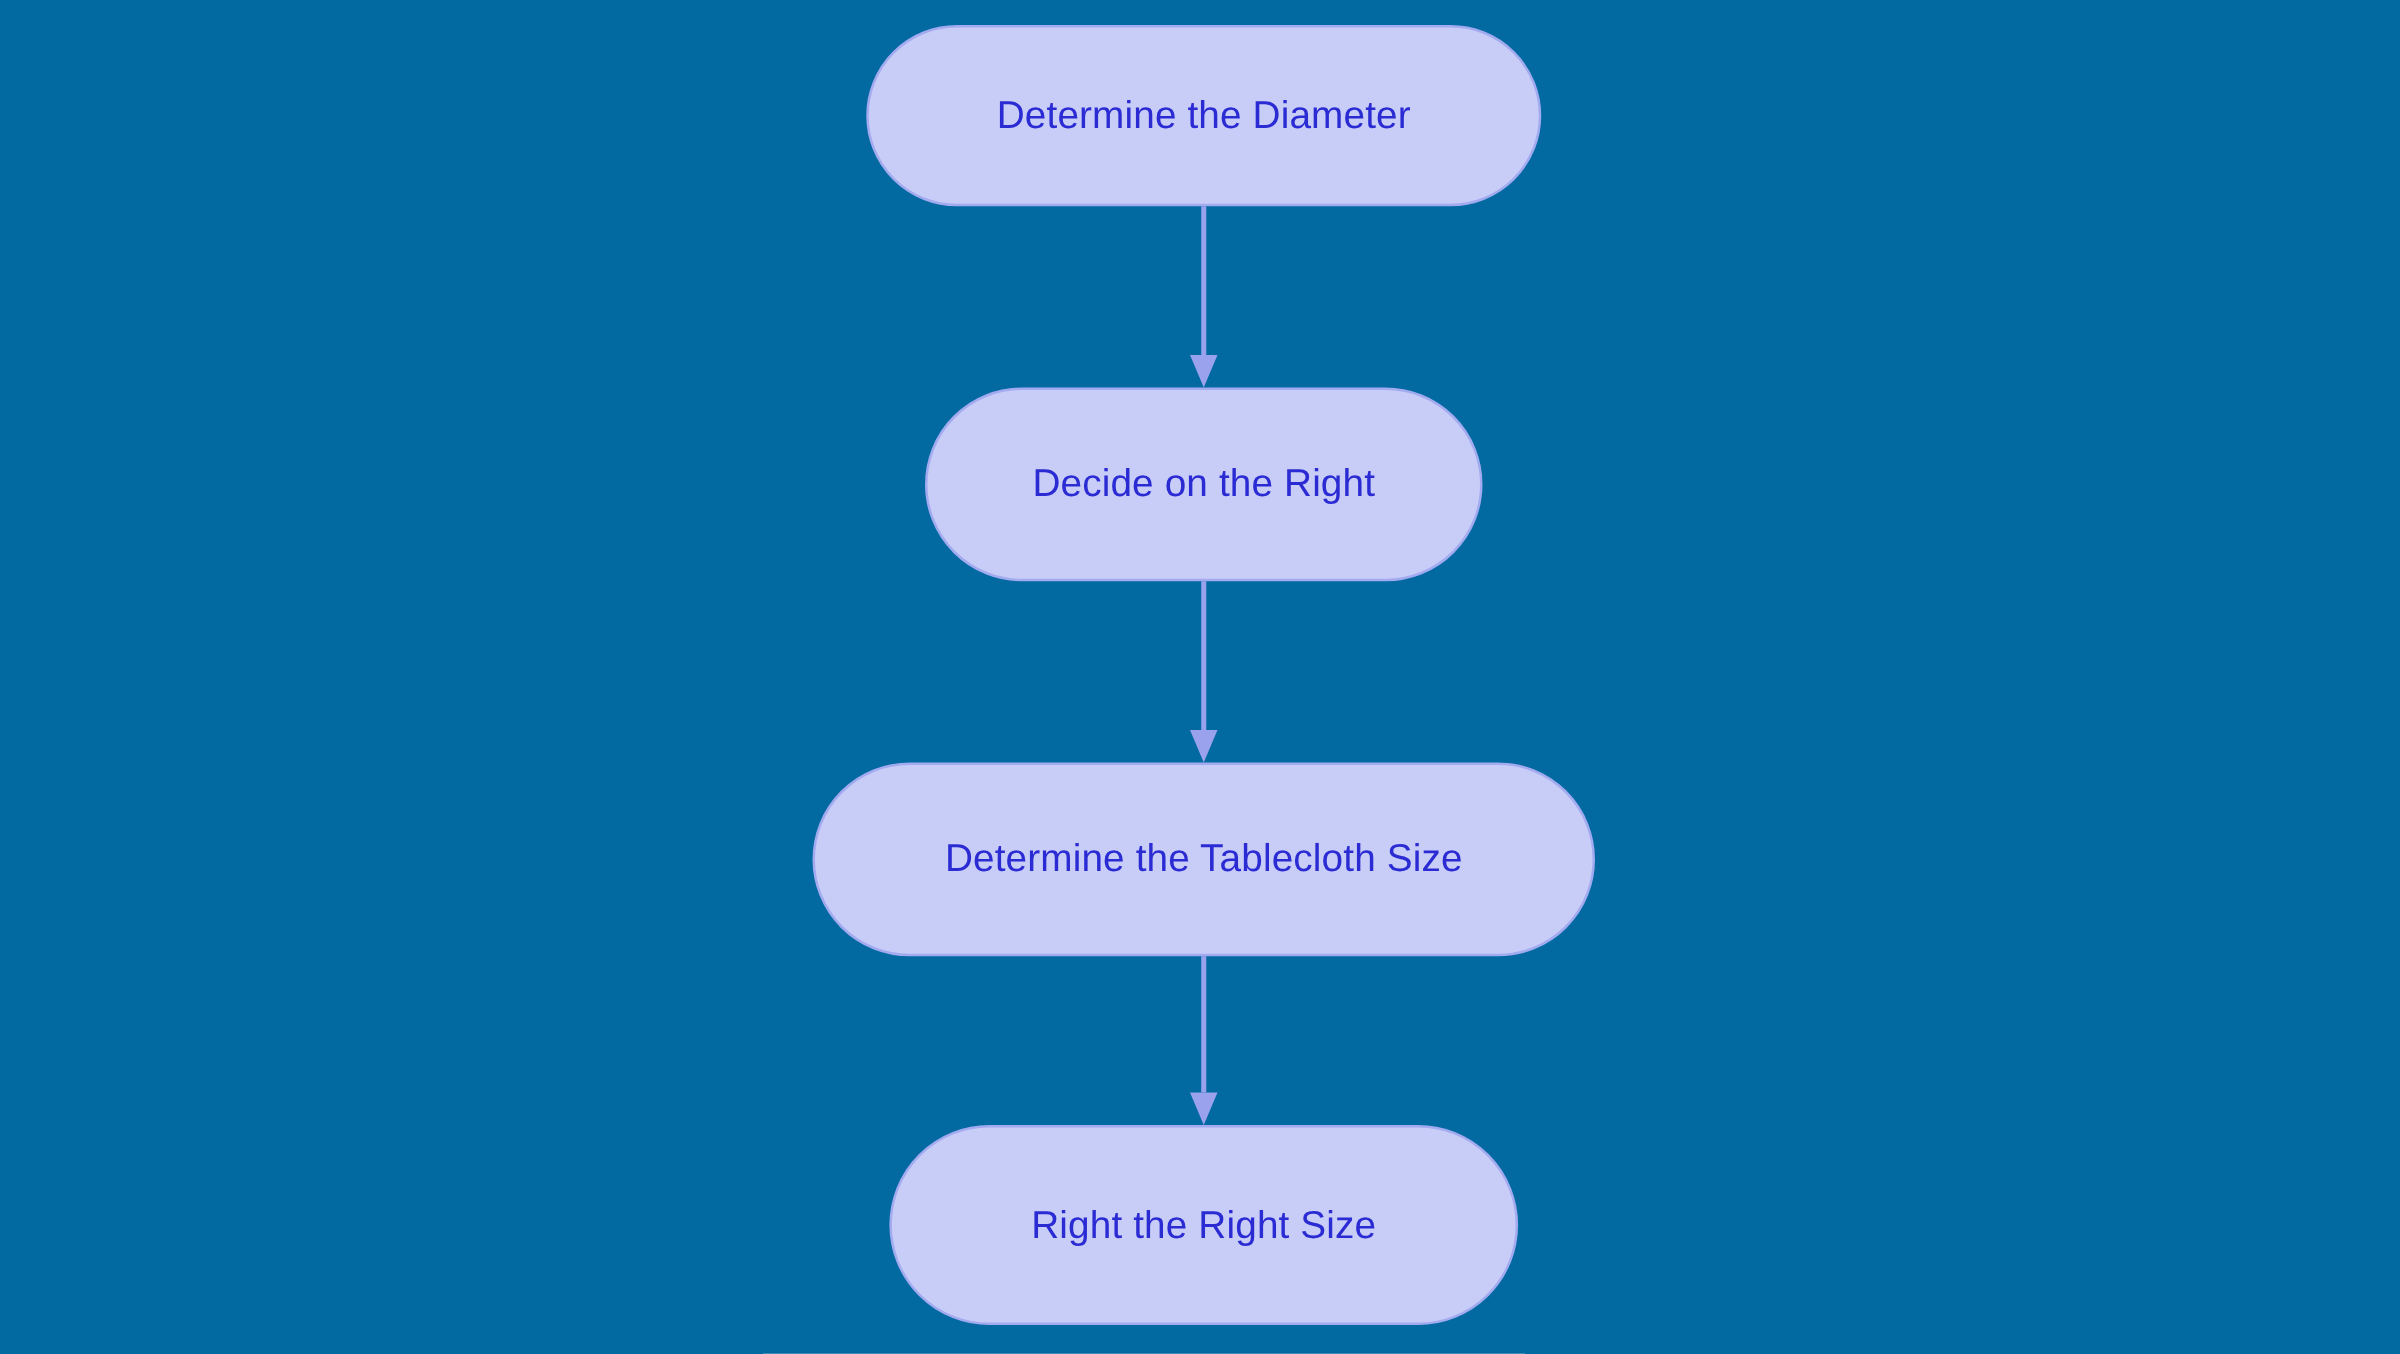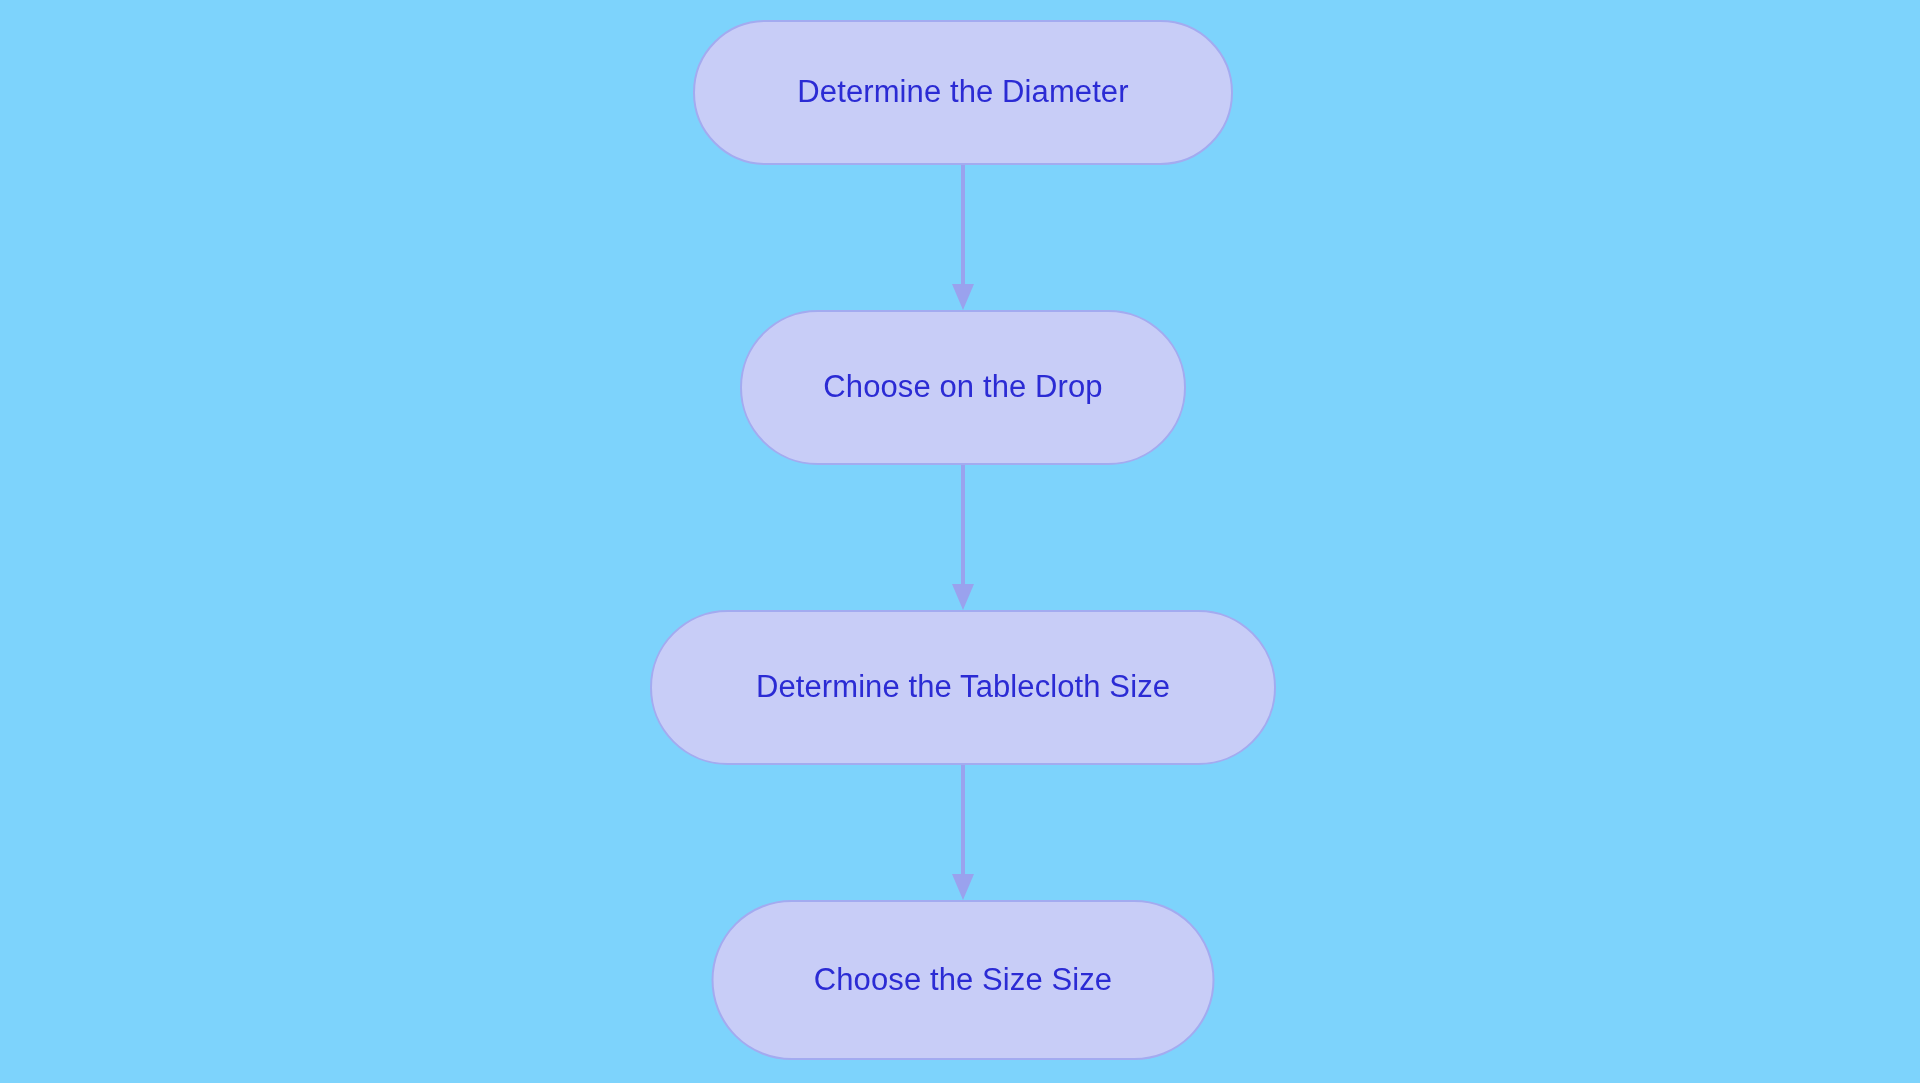--- a/index.html
+++ b/index.html
@@ -48,21 +48,21 @@
     pointer-events: none;
   }
   .flow-edge svg {
     display: block;
     overflow: visible;
   }
 </style>
 </head>
 <body>
 
-<div id="flowchart-canvas" style="background: #7dd3fc;">
+<div id="flowchart-canvas" style="background: #0369a1;">
     <div class="flow-edge" style="left: 963px; top: 165px; width: 40px; height: 145px;">
       <svg width="40" height="145" viewBox="0 0 40 145">
         <rect x="18" y="0" width="4" height="119" fill="#9aa2ee"></rect>
         <polygon points="9,119 31,119 20,145" fill="#9aa2ee"></polygon>
       </svg>
     </div>
     <div class="flow-edge" style="left: 963px; top: 465px; width: 40px; height: 145px;">
       <svg width="40" height="145" viewBox="0 0 40 145">
         <rect x="18" y="0" width="4" height="119" fill="#9aa2ee"></rect>
         <polygon points="9,119 31,119 20,145" fill="#9aa2ee"></polygon>
@@ -71,21 +71,21 @@
     <div class="flow-edge" style="left: 963px; top: 765px; width: 40px; height: 135px;">
       <svg width="40" height="135" viewBox="0 0 40 135">
         <rect x="18" y="0" width="4" height="109" fill="#9aa2ee"></rect>
         <polygon points="9,109 31,109 20,135" fill="#9aa2ee"></polygon>
       </svg>
     </div>
     <div class="flow-node" style="left: 963px; top: 20px; width: 540px; height: 145px; background: rgb(200, 205, 247); border-color: rgb(163, 171, 240);">
       <span class="flow-node-label" style="color: rgb(43, 43, 212);">Determine the Diameter</span>
     </div>
     <div class="flow-node" style="left: 963px; top: 310px; width: 446px; height: 155px; background: rgb(200, 205, 247); border-color: rgb(163, 171, 240);">
-      <span class="flow-node-label" style="color: rgb(43, 43, 212);">Choose on the Drop</span>
+      <span class="flow-node-label" style="color: rgb(43, 43, 212);">Decide on the Right</span>
     </div>
     <div class="flow-node" style="left: 963px; top: 610px; width: 626px; height: 155px; background: rgb(200, 205, 247); border-color: rgb(163, 171, 240);">
       <span class="flow-node-label" style="color: rgb(43, 43, 212);">Determine the Tablecloth Size</span>
     </div>
     <div class="flow-node" style="left: 963px; top: 900px; width: 503px; height: 160px; background: rgb(200, 205, 247); border-color: rgb(163, 171, 240);">
-      <span class="flow-node-label" style="color: rgb(43, 43, 212);">Choose the Size Size</span>
+      <span class="flow-node-label" style="color: rgb(43, 43, 212);">Right the Right Size</span>
     </div>
   </div>
 
 </body></html>

